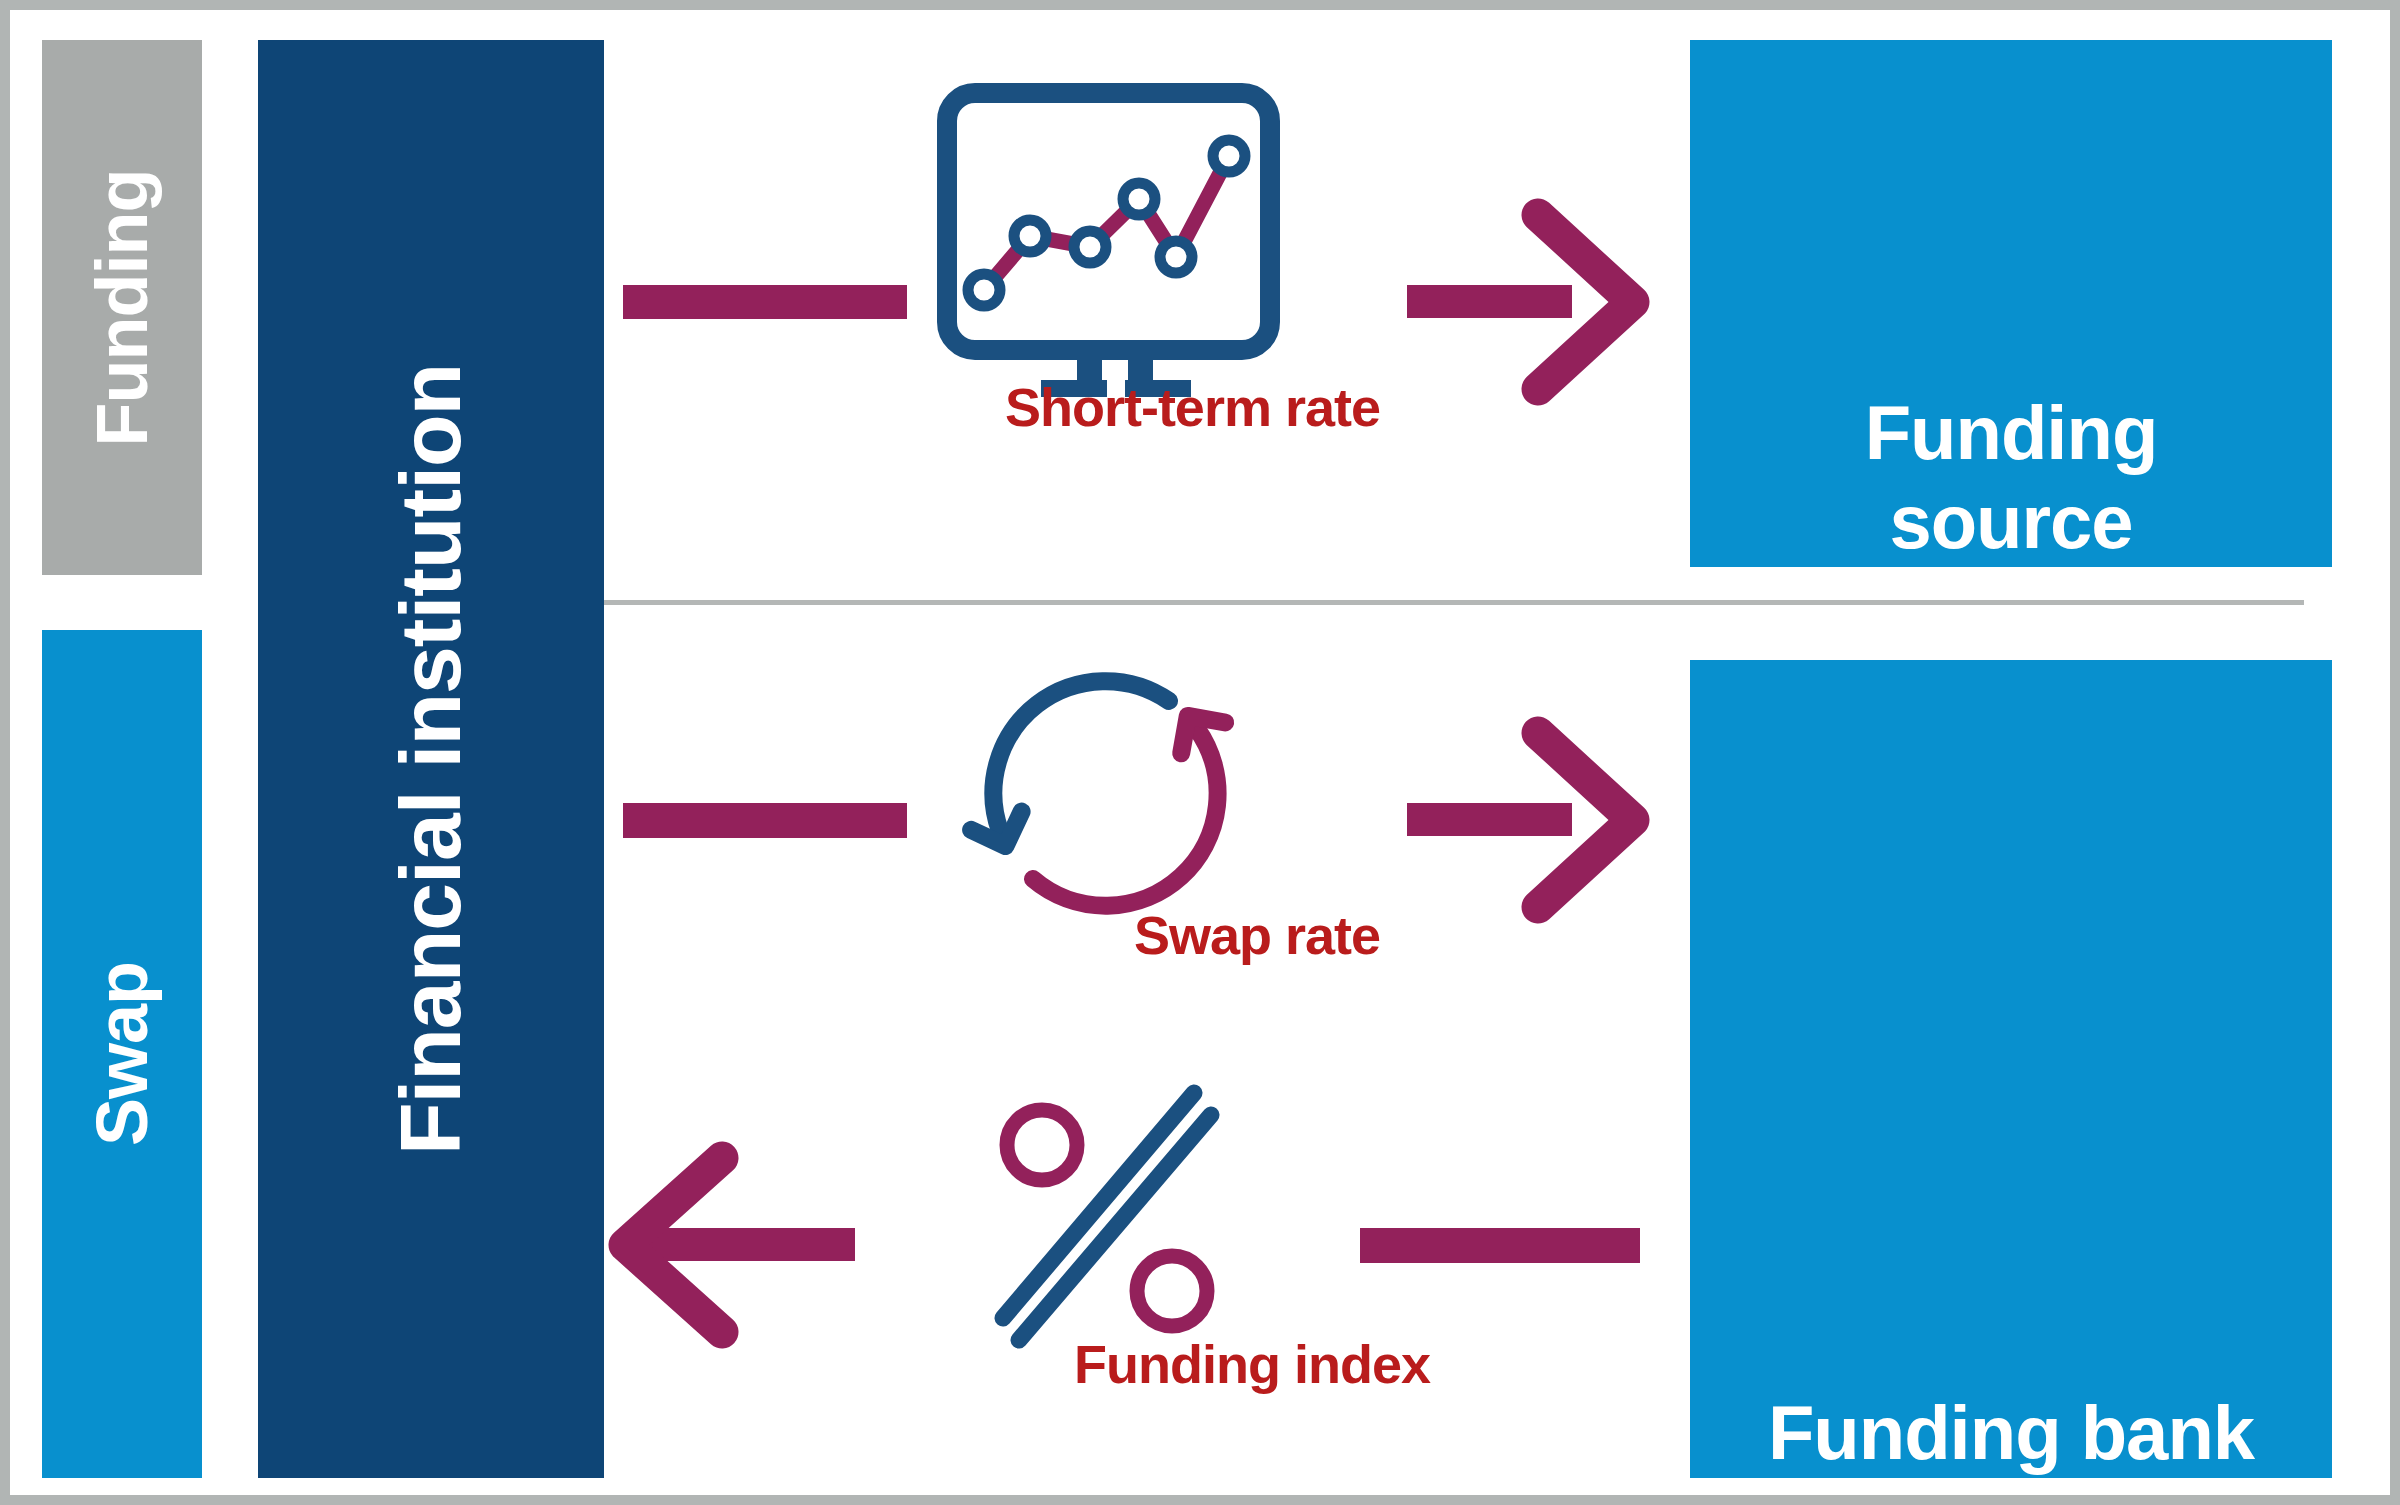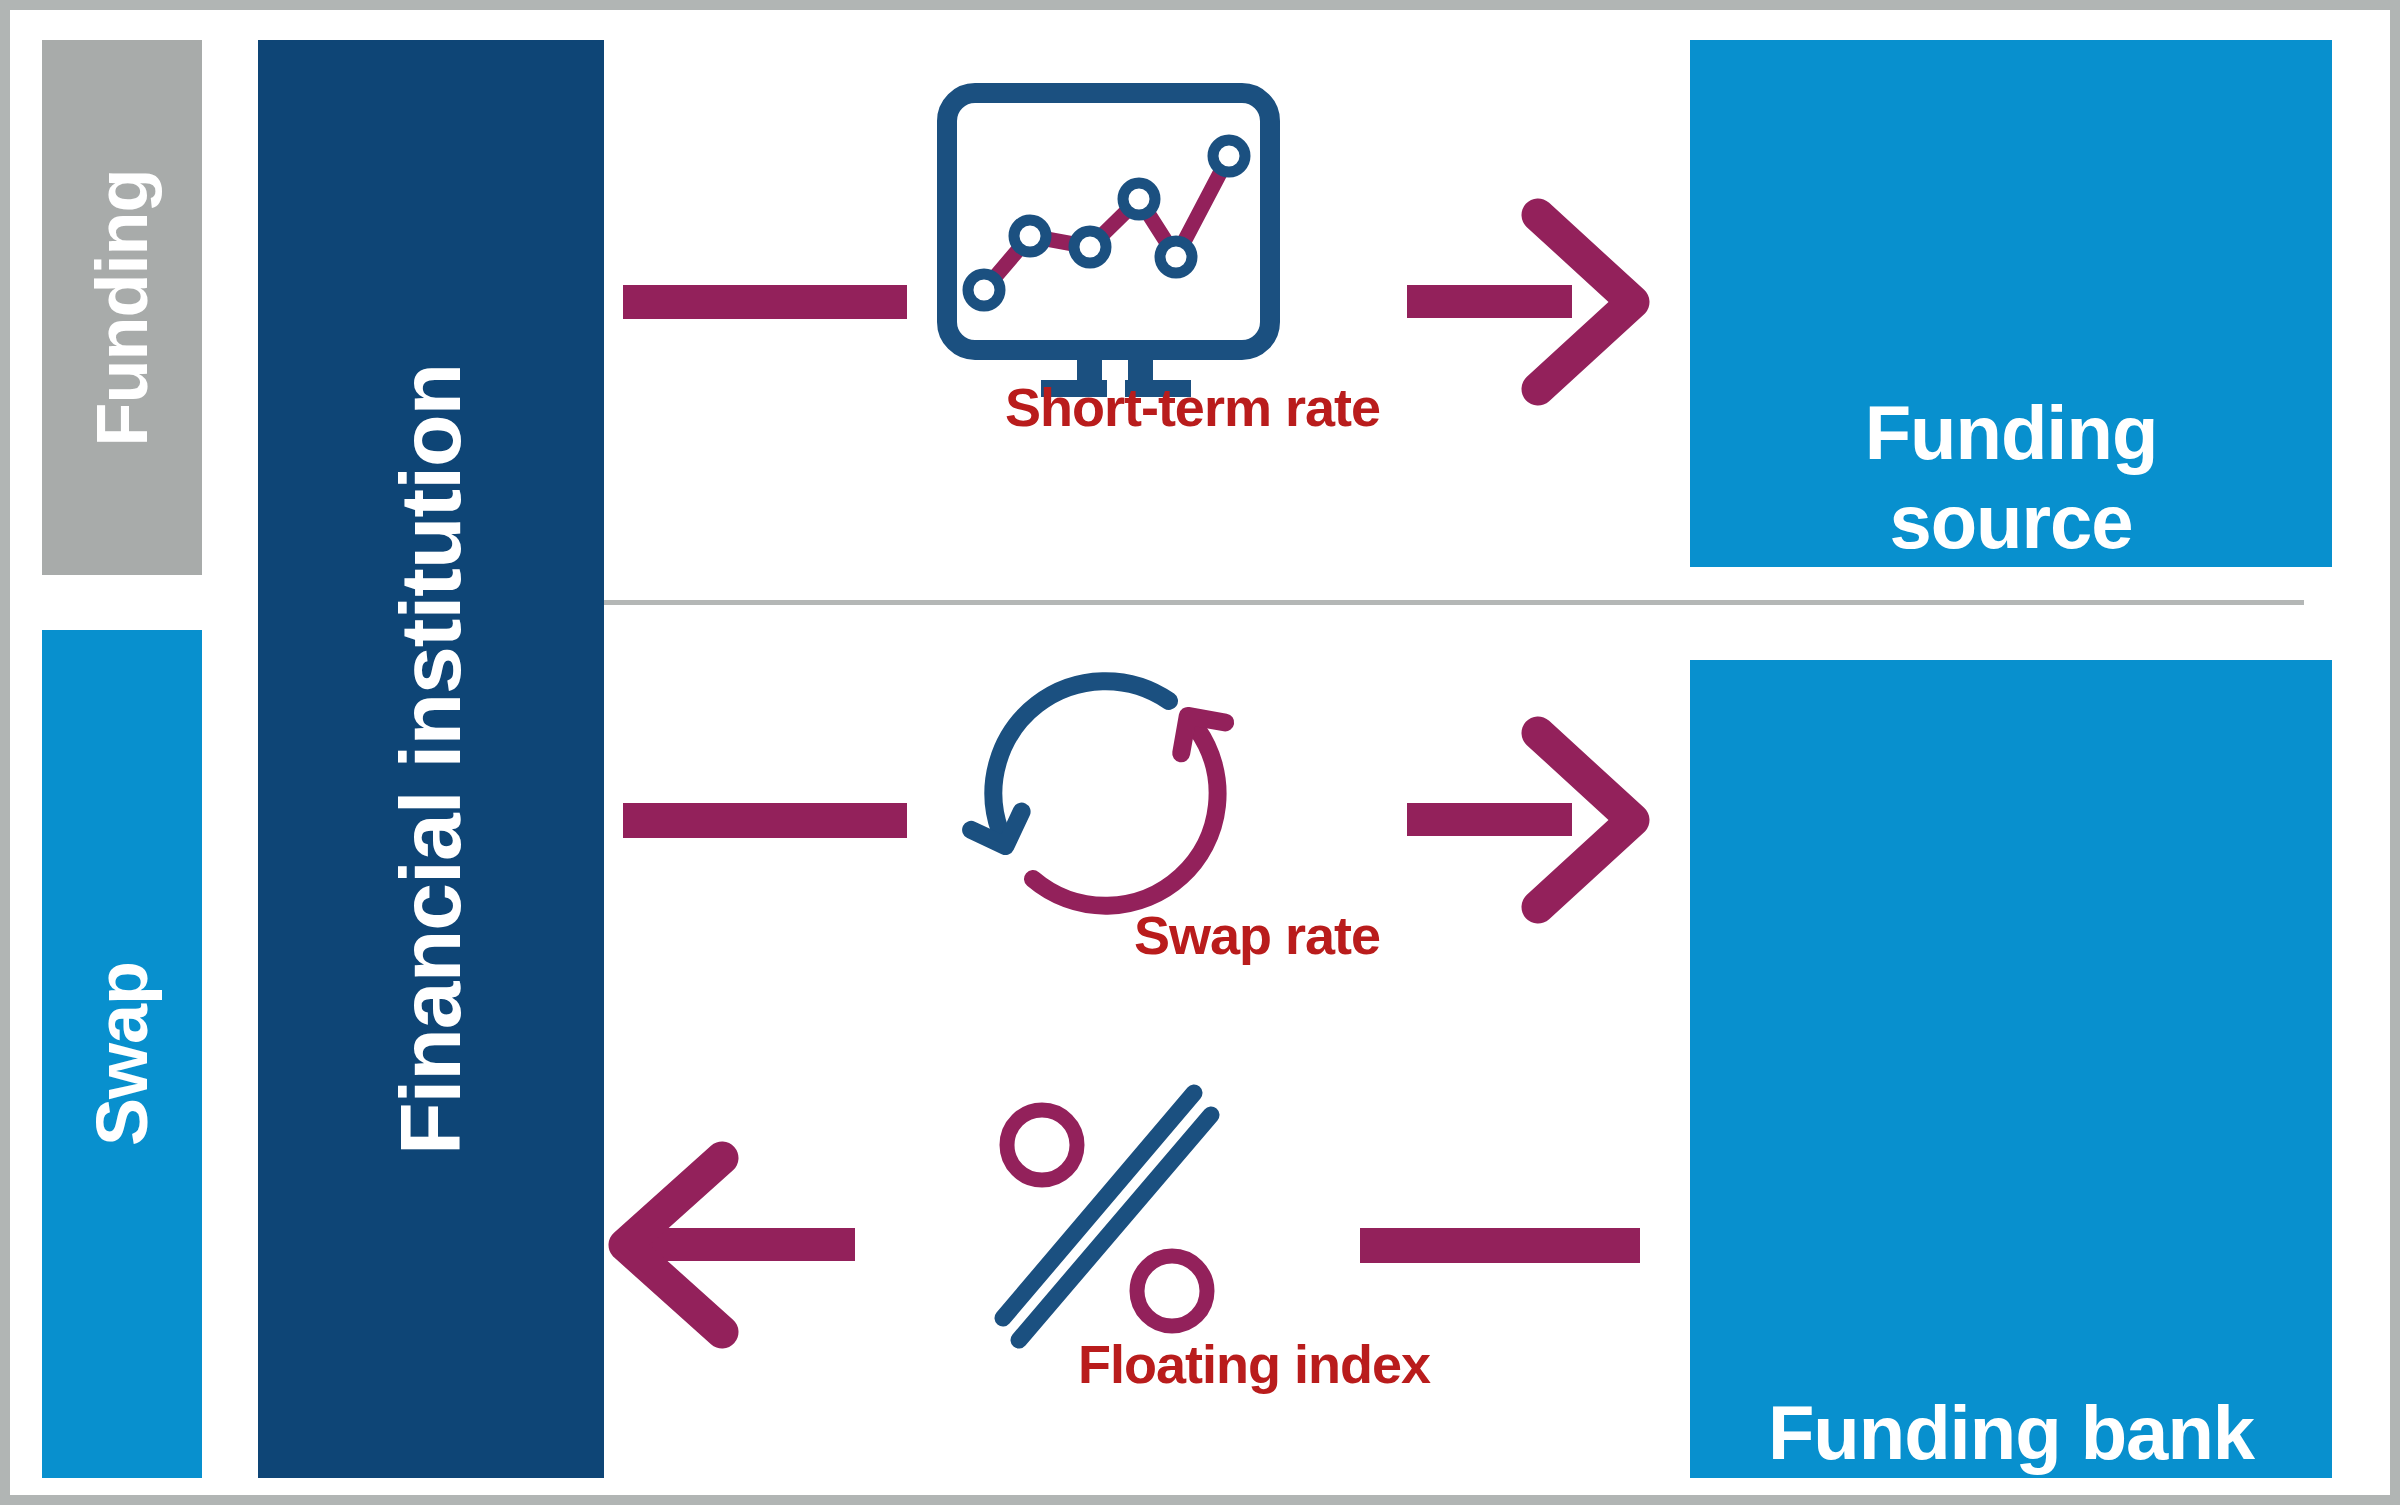--- a/index.html
+++ b/index.html
@@ -141,16 +141,16 @@
 
   <svg class="abs" style="left:990px;top:1080px;" width="235" height="270" viewBox="0 0 235 270">
     <line x1="13" y1="238" x2="204" y2="13" stroke="#1b5080" stroke-width="17" stroke-linecap="round"></line>
     <line x1="29" y1="260" x2="221" y2="35" stroke="#1b5080" stroke-width="17" stroke-linecap="round"></line>
     <circle cx="52" cy="65" r="35" fill="none" stroke="#93215b" stroke-width="15"></circle>
     <circle cx="182" cy="211" r="35" fill="none" stroke="#93215b" stroke-width="15"></circle>
   </svg>
 
   <div class="abs mbar" style="left:1360px;top:1228px;width:280px;height:35px;"></div>
 
-  <div class="abs flow-label" style="left:770px;top:1335px;width:660px;">Floating index</div>
+  <div class="abs flow-label" style="left:770px;top:1335px;width:660px;">Funding index</div>
 
   <div class="frame"></div>
 </div>
 
 </body></html>

